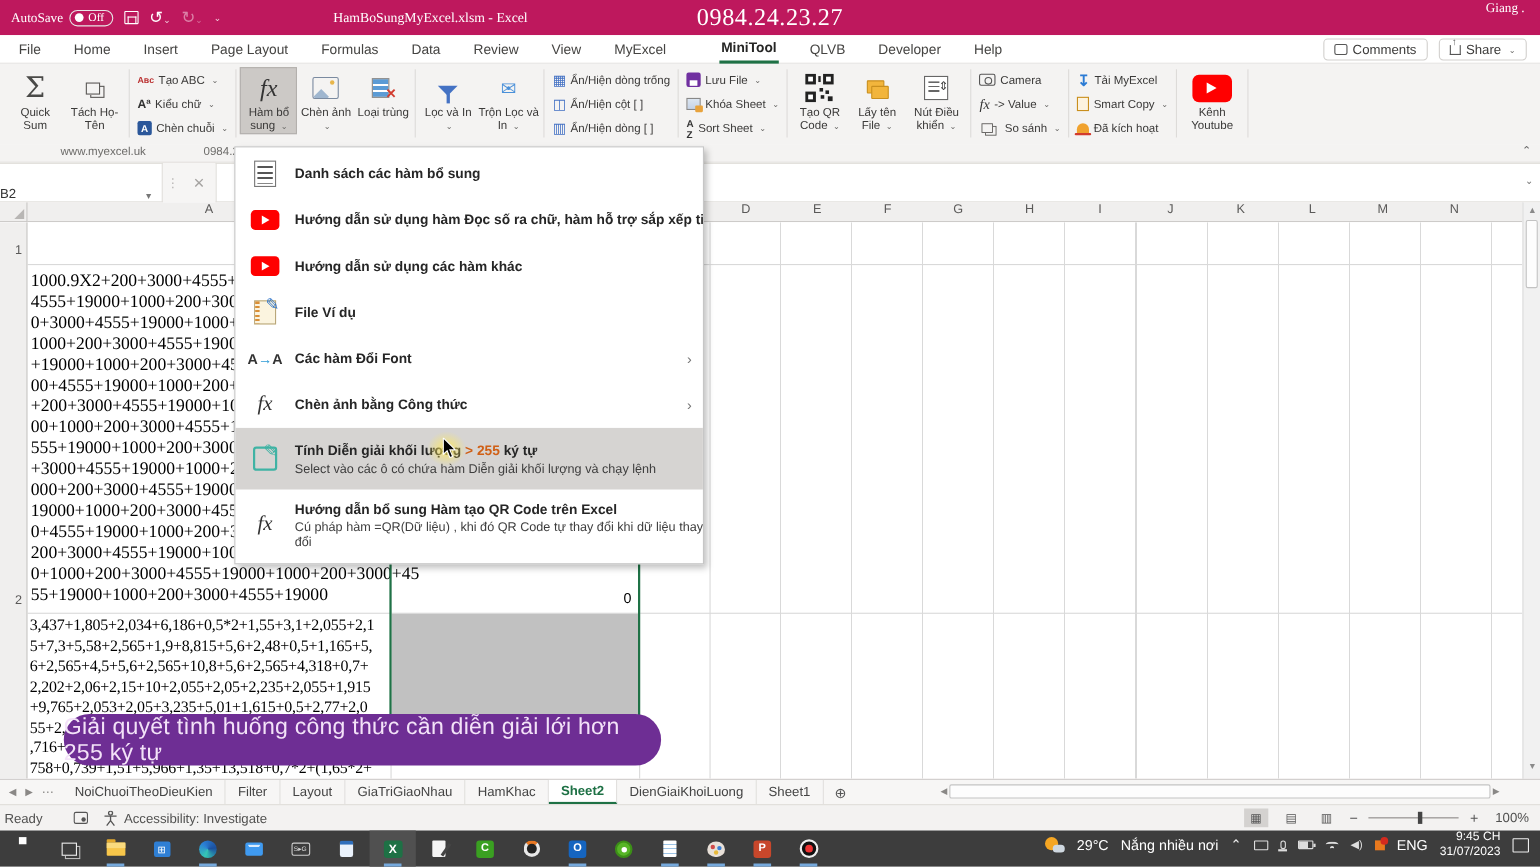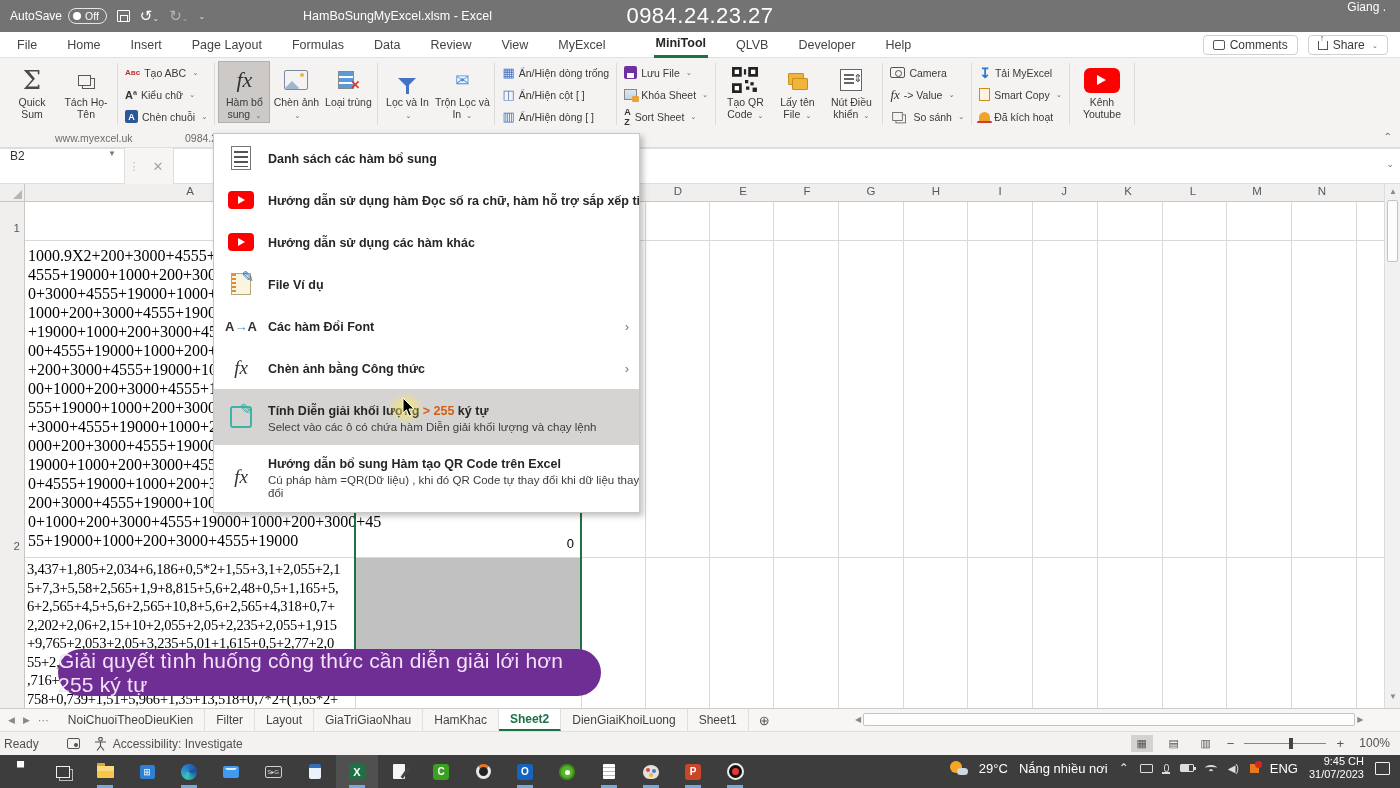--- a/index.html
+++ b/index.html
@@ -1,21 +1,21 @@
 <!DOCTYPE html>
 <html><head>
 <meta charset="utf-8">
 <style>
   * { margin:0; padding:0; box-sizing:border-box; }
   html,body { width:1400px; height:788px; overflow:hidden; font-family:"Liberation Sans",sans-serif; }
   #screen { position:relative; width:1400px; height:788px; background:#fff; }
   .abs { position:absolute; }
 
   
-  #titlebar { left:0; top:0; width:1400px; height:32px; background:#737373; display:flex; align-items:center; color:#fff; font-size:12px; }
+  #titlebar { left:0; top:0; width:1400px; height:32px; background:#be185d; display:flex; align-items:center; color:#fff; font-size:12px;font-family:Liberation Serif, serif; }
   .qat { display:flex; align-items:center; gap:10px; padding-left:10px; }
   .autosave { display:flex; align-items:center; gap:6px; }
   .as-pill { display:flex; align-items:center; gap:4px; border:1px solid #e6e6e6; border-radius:9px; padding:1px 7px 1px 4px; font-size:10.5px; }
   .as-dot { width:8px; height:8px; border-radius:50%; background:#fff; }
   .save-ic { width:13px; height:12px; border:1.5px solid #fff; border-radius:1px; position:relative; }
   .save-ic::after{ content:""; position:absolute; left:2px; bottom:0; width:6px; height:5px; border:1px solid #fff; border-bottom:none; }
   .undo { font-size:15px; }
   .dim { opacity:.45; }
   .tcar { font-size:8px; opacity:.8; }
   .fname { position:absolute; left:303px; top:0; height:32px; display:flex; align-items:center; font-size:12.5px; }
@@ -83,21 +83,21 @@
   .ytbig { width:36px; height:25px; background:#ff0000; border-radius:6px; display:flex; align-items:center; justify-content:center; }
   .ytbig::after { content:""; width:0; height:0; border-left:9px solid #fff; border-top:5.5px solid transparent; border-bottom:5.5px solid transparent; }
 
   
   #grouplabels { left:0; top:131px; width:1400px; height:17px; background:#f4f3f2; border-bottom:1px solid #e0deda; font-size:10.5px; color:#6d6c6a; }
   .glbl { position:absolute; top:1px; }
   .collapse { position:absolute; right:8px; top:0; color:#666; font-size:10px; }
 
   
   #formularow { left:0; top:148px; width:1400px; height:36px; background:#f6f5f4; display:flex; align-items:stretch; }
-  .namebox { width:125px; background:#fff; border:1px solid #e0deda; border-left:none; display:flex; align-items:flex-start; padding-left:10px; font-size:12px; color:#333; position:relative; }
+  .namebox { width:148px; background:#fff; border:1px solid #e0deda; border-left:none; display:flex; align-items:flex-end; font-size:12px; color:#333; position:relative; }
   .nb-car { position:absolute; right:8px; font-size:8px; color:#777; }
   .fdots { width:18px; display:flex; align-items:center; justify-content:center; color:#b5b3b1; font-size:11px; }
   .fx-x { width:30px; display:flex; align-items:center; justify-content:center; color:#a5a3a1; font-size:13px; }
   .fbar { flex:1; background:#fff; border:1px solid #e0deda; border-right:none; position:relative; }
   .fbar-car { position:absolute; right:6px; top:10px; font-size:9px; color:#777; }
 
   
   #colheaders { left:0; top:184px; width:1384px; height:18px; background:#f0efee; border-bottom:1px solid #c9c7c5; font-size:11.5px; color:#5a5958; }
   .chl { position:absolute; top:1px; width:30px; text-align:center; }
   #corner { left:0; top:184px; width:25px; height:18px; background:#f0efee; border-right:1px solid #c9c7c5; border-bottom:1px solid #c9c7c5; }

